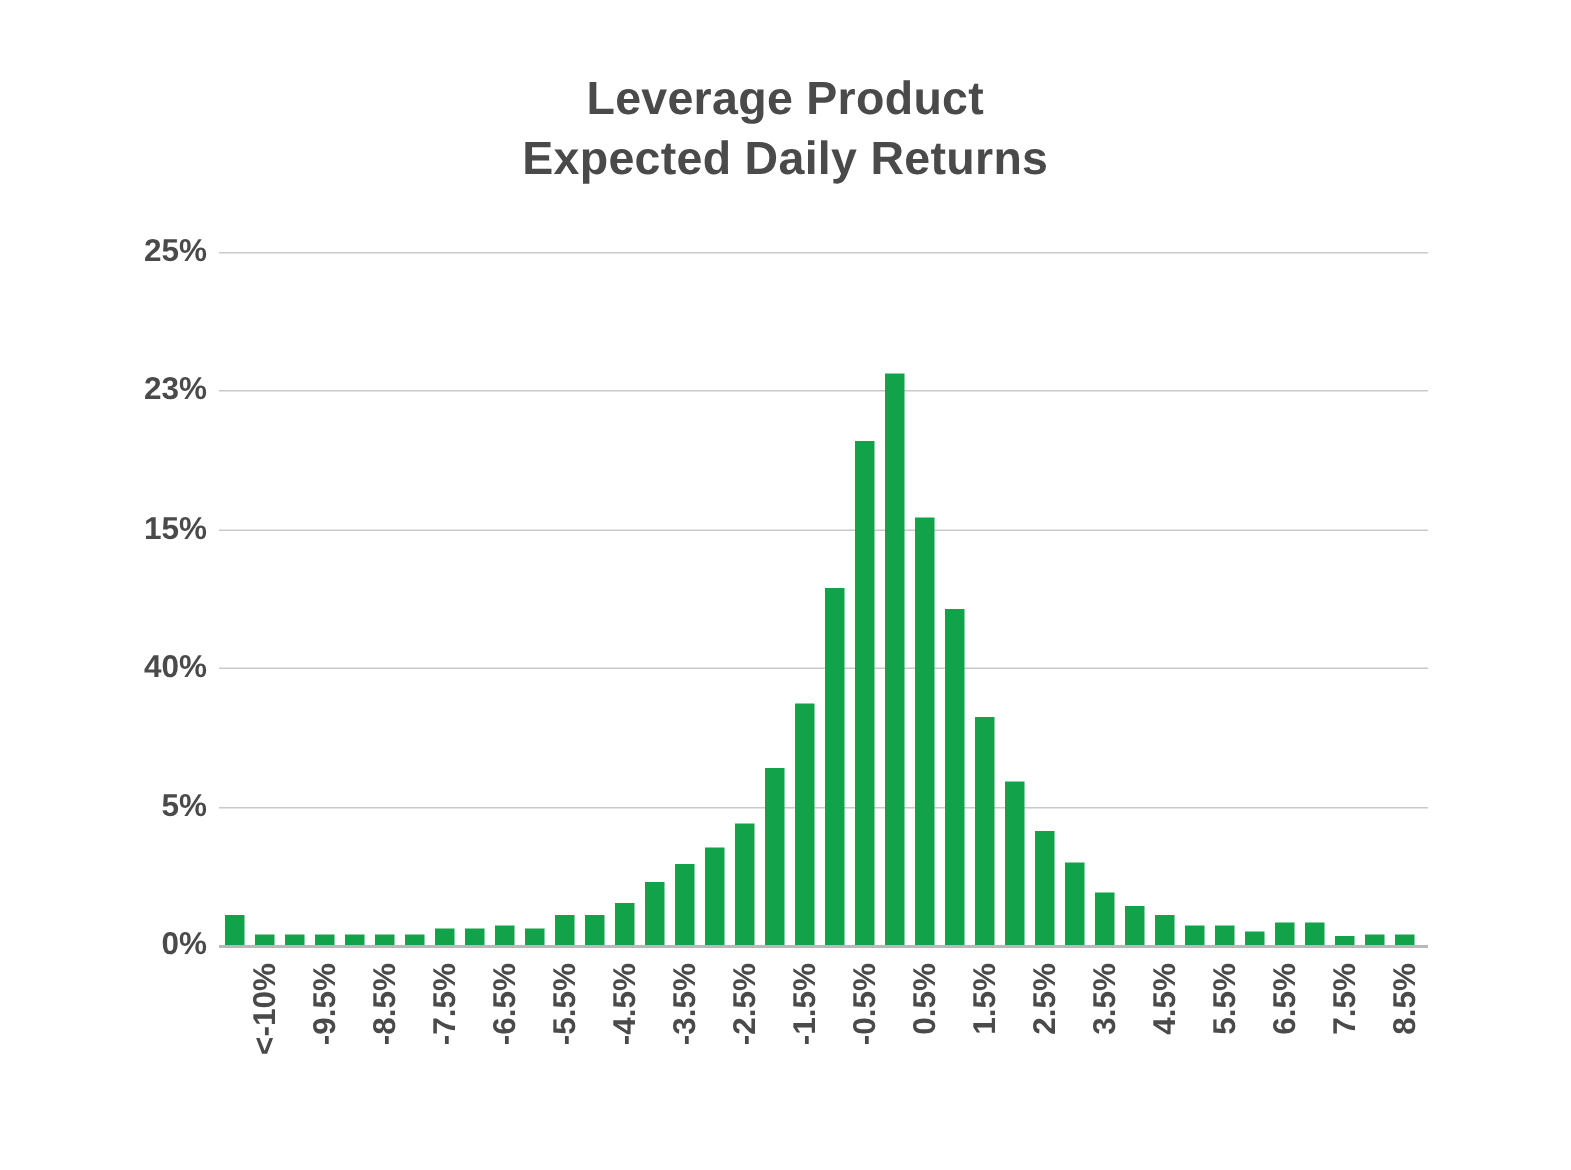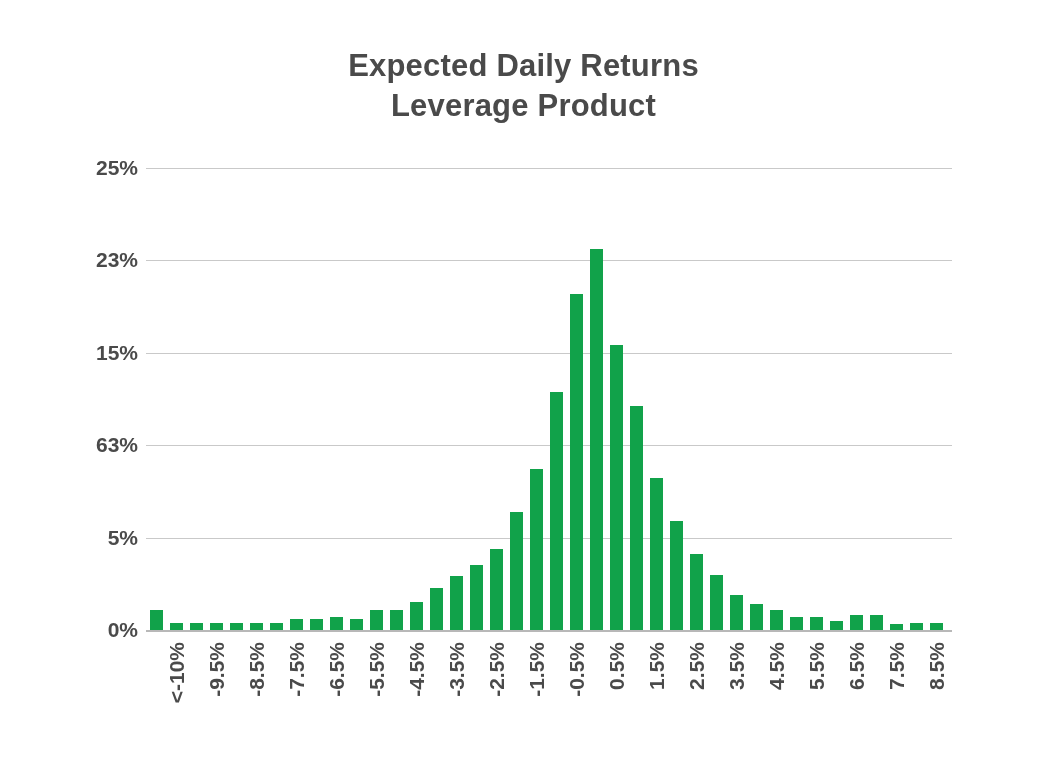--- a/index.html
+++ b/index.html
@@ -113,28 +113,28 @@
   .xtick-inner {
     display: block;
   }
 </style>
 </head>
 <body>
 
 <div id="chart-root">
 
   <div class="chart-title">
+    <span class="line">Leverage Product</span>
     <span class="line">Expected Daily Returns</span>
-    <span class="line">Leverage Product</span>
   </div>
 
   <div id="y-axis">
       <div class="ytick" style="top: 462px;">0%</div>
       <div class="ytick" style="top: 369.6px;">5%</div>
-      <div class="ytick" style="top: 277.2px;">63%</div>
+      <div class="ytick" style="top: 277.2px;">40%</div>
       <div class="ytick" style="top: 184.8px;">15%</div>
       <div class="ytick" style="top: 92.4px;">23%</div>
       <div class="ytick" style="top: 0px;">25%</div>
     </div>
 
   <div class="plot-area" id="plot-area">
       <div class="gridline baseline" style="top: 462px;"></div>
       <div class="gridline" style="top: 369.6px;"></div>
       <div class="gridline" style="top: 277.2px;"></div>
       <div class="gridline" style="top: 184.8px;"></div>

